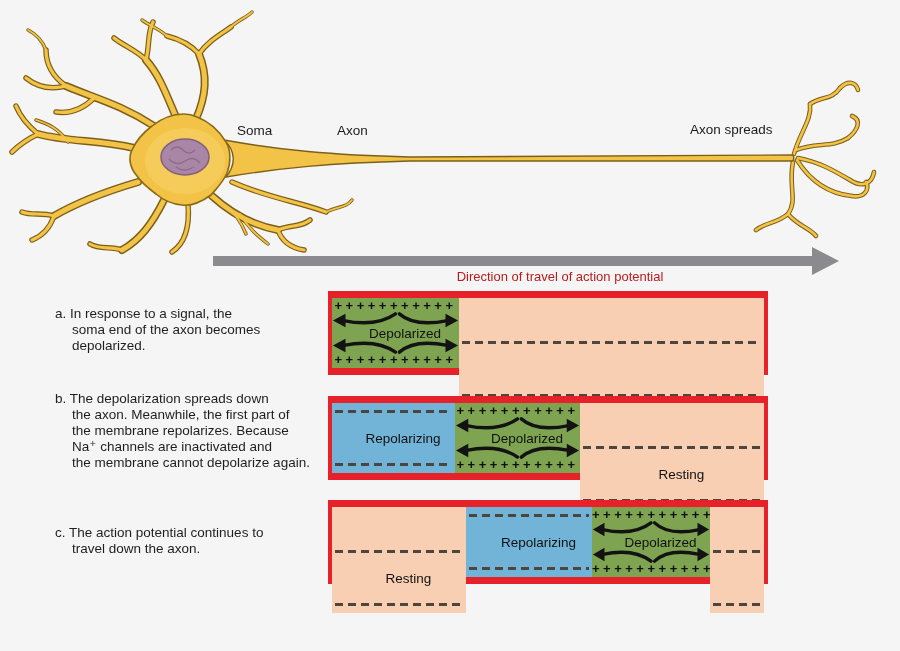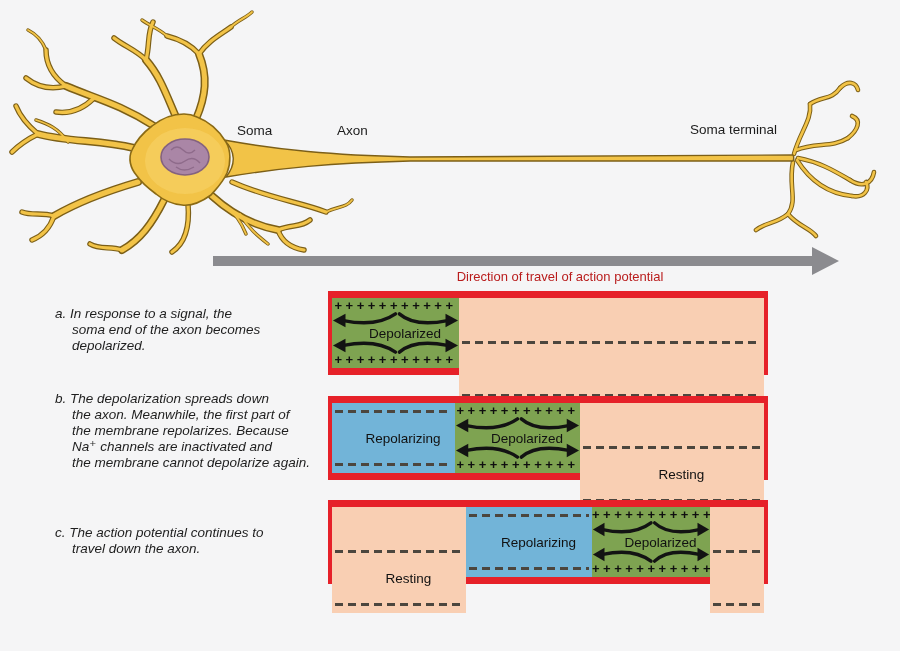--- a/index.html
+++ b/index.html
@@ -15,21 +15,21 @@
   .o.s{stroke-width:5.5} .g.s{stroke-width:3.2}
   .o.t{stroke-width:3.5} .g.t{stroke-width:1.8}
   .o.x{stroke-width:4.6} .g.x{stroke-width:2.6}
   .nlabel{position:absolute;font-size:13.5px;color:#1c1c1c;white-space:nowrap;}
   
   .dir-bar{position:absolute;left:213px;top:256px;width:600px;height:10px;background:#8b8b8f;}
   .dir-head{position:absolute;left:812px;top:247px;width:0;height:0;
     border-left:27px solid #8b8b8f;border-top:14px solid transparent;border-bottom:14px solid transparent;}
   .dir-label{position:absolute;left:380px;top:269px;width:360px;text-align:center;font-size:13px;color:#b91c1c;}
   
-  .caption{position:absolute;font-size:13.5px;line-height:16px;color:#1e1e1e;font-style:italic;}
+  .caption{position:absolute;font-size:13.5px;line-height:16px;color:#1e1e1e;}
   .caption div + div{padding-left:17px;}
   
   .bar-wrap{position:absolute;width:440px;height:84px;box-sizing:border-box;
     border:4px solid #e62129;border-top-width:7px;border-bottom-width:7px;
     display:flex;background:#f9cfb3;}
   .seg{position:relative;height:100%;flex:none;overflow:hidden;}
   .seg.peach{background:#f9cfb3;margin-top:36px;}
   .seg.blue{background:#72b4d8;}
   .seg.green{background:#7ea351;}
   .dash{position:absolute;left:3px;right:3px;height:3px;
@@ -193,21 +193,21 @@
     <g>
       <ellipse cx="185" cy="157" rx="24" ry="18" fill="#aa86a6" stroke="#84627f" stroke-width="1.6"></ellipse>
       <path d="M171,150 q6,-6 12,0 q6,6 12,0" fill="none" stroke="#8a6686" stroke-width="1.4" opacity="0.85"></path>
       <path d="M169,159 q8,8 16,2 q8,-6 15,2" fill="none" stroke="#8a6686" stroke-width="1.4" opacity="0.85"></path>
       <path d="M176,167 q8,6 18,0" fill="none" stroke="#8a6686" stroke-width="1.4" opacity="0.85"></path>
     </g>
   </svg>
 
   <span class="nlabel" style="left:237px;top:123px">Soma</span>
   <span class="nlabel" style="left:337px;top:123px">Axon</span>
-  <span class="nlabel" style="left:690px;top:122px">Soma terminal</span>
+  <span class="nlabel" style="left:690px;top:122px">Axon spreads</span>
 
   <div class="dir-bar"></div>
   <div class="dir-head"></div>
   <div class="dir-label">Direction of travel of action potential</div>
 
   <div class="caption" style="left:55px;top:306px;width:275px">
     <div>a. In response to a signal, the</div>
     <div>soma end of the axon becomes</div>
     <div>depolarized.</div>
   </div>

